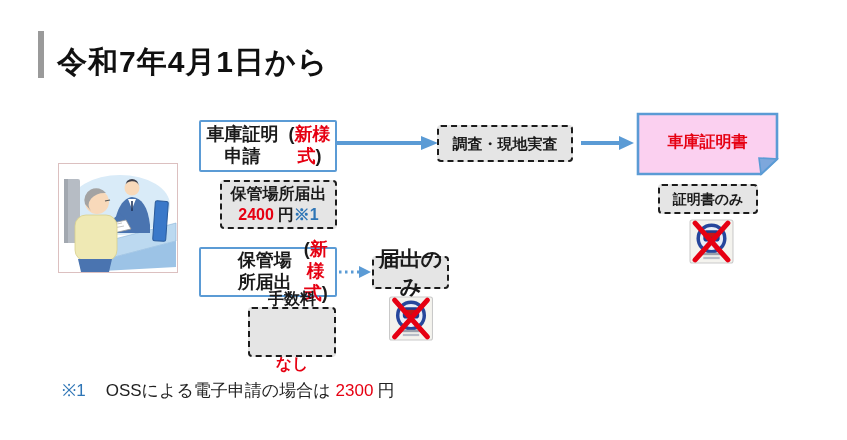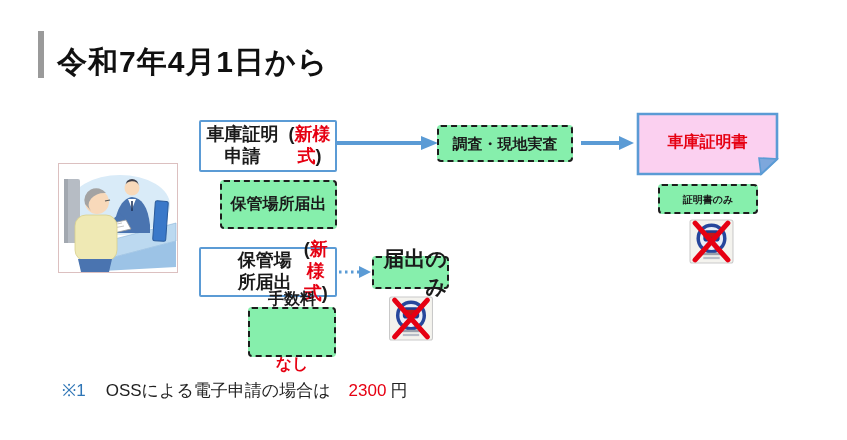--- a/index.html
+++ b/index.html
@@ -26,45 +26,45 @@
     display: flex; flex-direction: row; align-items: center; justify-content: center;
     font-weight: 700; color: #1a1a1a; text-align: center; line-height: 1.22;
   }
   .box-application { left: 199px; top: 120px; width: 138px; height: 52px; font-size: 18px; }
   .box-notification { left: 199px; top: 247px; width: 138px; height: 50px; font-size: 18px; padding-left: 32px; }
   .red-text { color: #e60012; }
   .blue-note { color: #2e75b6; }
 
   
   .dashed-box {
-    border: 2px dashed #1c1c1c; border-radius: 4px; background: #86efac;
+    border: 2px dashed #1c1c1c; border-radius: 4px; background: #e5e5e5;
     display: flex; flex-direction: column; align-items: center; justify-content: center;
-    font-weight: 700; color: #1a1a1a; text-align: right; line-height: 1.3;
+    font-weight: 700; color: #1a1a1a; text-align: center; line-height: 1.3;
   }
   .box-app-fee { left: 220px; top: 180px; width: 117px; height: 49px; font-size: 16px; }
   .box-inspection { left: 437px; top: 125px; width: 136px; height: 37px; font-size: 15px; }
-  .box-cert-only { left: 658px; top: 184px; width: 100px; height: 30px; font-size: 10px; }
+  .box-cert-only { left: 658px; top: 184px; width: 100px; height: 30px; font-size: 14px; }
   .box-notif-only { left: 372px; top: 256px; width: 77px; height: 33px; font-size: 21px; }
   .box-notif-fee { left: 248px; top: 307px; width: 88px; height: 50px; font-size: 16px; gap: 44px; }
 
   
   .note-box { left: 636px; top: 112px; width: 143px; height: 64px; }
   .note-box svg.note-shape { position: absolute; left: 0; top: 0; width: 100%; height: 100%; }
   .note-text {
     position: absolute; left: 0; top: 0; width: 100%; height: 100%;
     display: flex; flex-direction: column; align-items: center; justify-content: center;
     font-weight: 700; color: #e60012; text-align: center; line-height: 1.3;
     font-size: 15px; padding-bottom: 4px;
   }
   .note-text .l1 { font-size: 16px; }
 
   
   .footnote { left: 62px; top: 378px; font-size: 17px; color: #222222; white-space: nowrap; }
   .footnote .marker { color: #2e75b6; margin-right: 20px; }
-  .footnote .amount { color: #e60012; margin-left: 18px; }
+  .footnote .amount { color: #e60012; margin-left: 5px; }
   .footnote .unit { margin-left: 4px; }
 
   .fee-unit { margin-left: 4px; }
 
   .icon-wrap { line-height: 0; }
 </style>
 </head>
 <body>
 
 <div class="abs title-bar"></div>
@@ -102,20 +102,21 @@
   </svg>
 </div>
 
 <div class="abs blue-box box-application">
   <span>車庫証明申請</span>
   <span><span>(</span><span class="red-text">新様式</span><span>)</span></span>
 </div>
 
 <div class="abs dashed-box box-app-fee">
   <span>保管場所届出</span>
+  <span><span class="red-text">2400</span><span class="fee-unit">円</span><span class="blue-note">※1</span></span>
 </div>
 
 <div class="abs icon-wrap" style="left:335px; top:134px;">
   <svg width="104" height="18" viewBox="0 0 104 18">
     <line x1="2" y1="9" x2="86" y2="9" stroke="#5b9bd5" stroke-width="4"></line>
     <polygon points="86,2 103,9 86,16" fill="#5b9bd5"></polygon>
   </svg>
 </div>
 
 <div class="abs dashed-box box-inspection">

